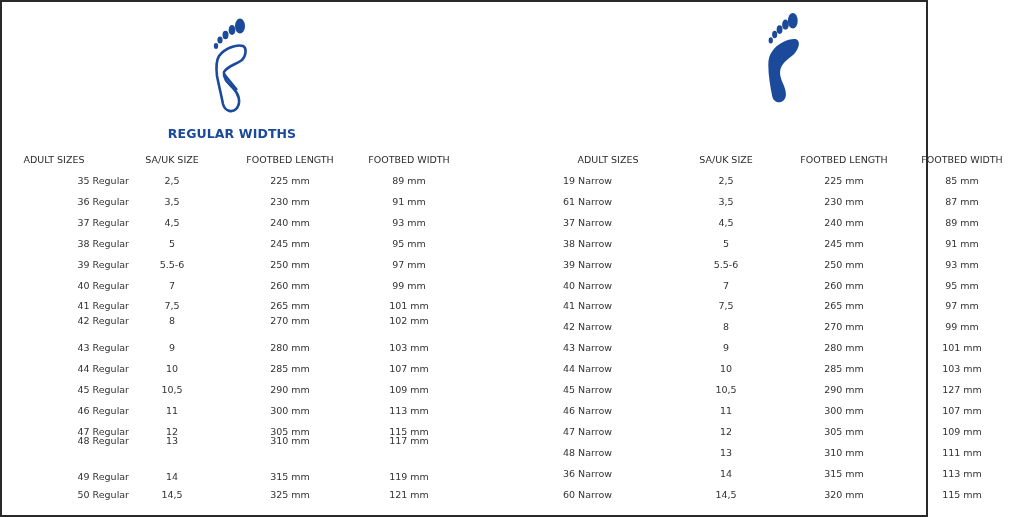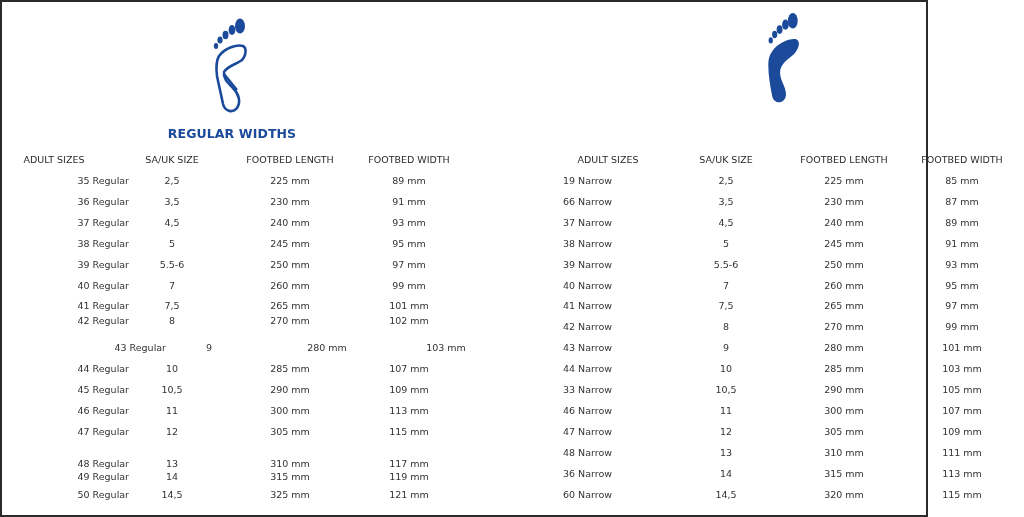--- a/index.html
+++ b/index.html
@@ -104,21 +104,21 @@
           <span class="cell c1">7,5</span>
           <span class="cell c2">265 mm</span>
           <span class="cell c3">101 mm</span>
         </div>
         <div class="row" style="top: 312px;">
           <span class="cell c0">42 Regular</span>
           <span class="cell c1">8</span>
           <span class="cell c2">270 mm</span>
           <span class="cell c3">102 mm</span>
         </div>
-        <div class="row" style="top: 339.2px; margin-left: 37px;">
+        <div class="row" style="top: 339.2px;">
           <span class="cell c0">43 Regular</span>
           <span class="cell c1">9</span>
           <span class="cell c2">280 mm</span>
           <span class="cell c3">103 mm</span>
         </div>
         <div class="row" style="top: 360.1px;">
           <span class="cell c0">44 Regular</span>
           <span class="cell c1">10</span>
           <span class="cell c2">285 mm</span>
           <span class="cell c3">107 mm</span>
@@ -134,21 +134,21 @@
           <span class="cell c1">11</span>
           <span class="cell c2">300 mm</span>
           <span class="cell c3">113 mm</span>
         </div>
         <div class="row" style="top: 422.8px;">
           <span class="cell c0">47 Regular</span>
           <span class="cell c1">12</span>
           <span class="cell c2">305 mm</span>
           <span class="cell c3">115 mm</span>
         </div>
-        <div class="row" style="top: 455px;">
+        <div class="row" style="top: 432px;">
           <span class="cell c0">48 Regular</span>
           <span class="cell c1">13</span>
           <span class="cell c2">310 mm</span>
           <span class="cell c3">117 mm</span>
         </div>
         <div class="row" style="top: 468px;">
           <span class="cell c0">49 Regular</span>
           <span class="cell c1">14</span>
           <span class="cell c2">315 mm</span>
           <span class="cell c3">119 mm</span>
@@ -178,21 +178,21 @@
       <span class="cell c3">FOOTBED WIDTH</span>
     </div>
     <div id="narrow-rows">
         <div class="row" style="top: 172px;">
           <span class="cell c0">19 Narrow</span>
           <span class="cell c1">2,5</span>
           <span class="cell c2">225 mm</span>
           <span class="cell c3">85 mm</span>
         </div>
         <div class="row" style="top: 192.9px;">
-          <span class="cell c0">66 Narrow</span>
+          <span class="cell c0">61 Narrow</span>
           <span class="cell c1">3,5</span>
           <span class="cell c2">230 mm</span>
           <span class="cell c3">87 mm</span>
         </div>
         <div class="row" style="top: 213.8px;">
           <span class="cell c0">37 Narrow</span>
           <span class="cell c1">4,5</span>
           <span class="cell c2">240 mm</span>
           <span class="cell c3">89 mm</span>
         </div>
@@ -232,24 +232,24 @@
           <span class="cell c2">280 mm</span>
           <span class="cell c3">101 mm</span>
         </div>
         <div class="row" style="top: 360.1px;">
           <span class="cell c0">44 Narrow</span>
           <span class="cell c1">10</span>
           <span class="cell c2">285 mm</span>
           <span class="cell c3">103 mm</span>
         </div>
         <div class="row" style="top: 381px;">
-          <span class="cell c0">33 Narrow</span>
+          <span class="cell c0">45 Narrow</span>
           <span class="cell c1">10,5</span>
           <span class="cell c2">290 mm</span>
-          <span class="cell c3">105 mm</span>
+          <span class="cell c3">127 mm</span>
         </div>
         <div class="row" style="top: 401.9px;">
           <span class="cell c0">46 Narrow</span>
           <span class="cell c1">11</span>
           <span class="cell c2">300 mm</span>
           <span class="cell c3">107 mm</span>
         </div>
         <div class="row" style="top: 422.8px;">
           <span class="cell c0">47 Narrow</span>
           <span class="cell c1">12</span>

